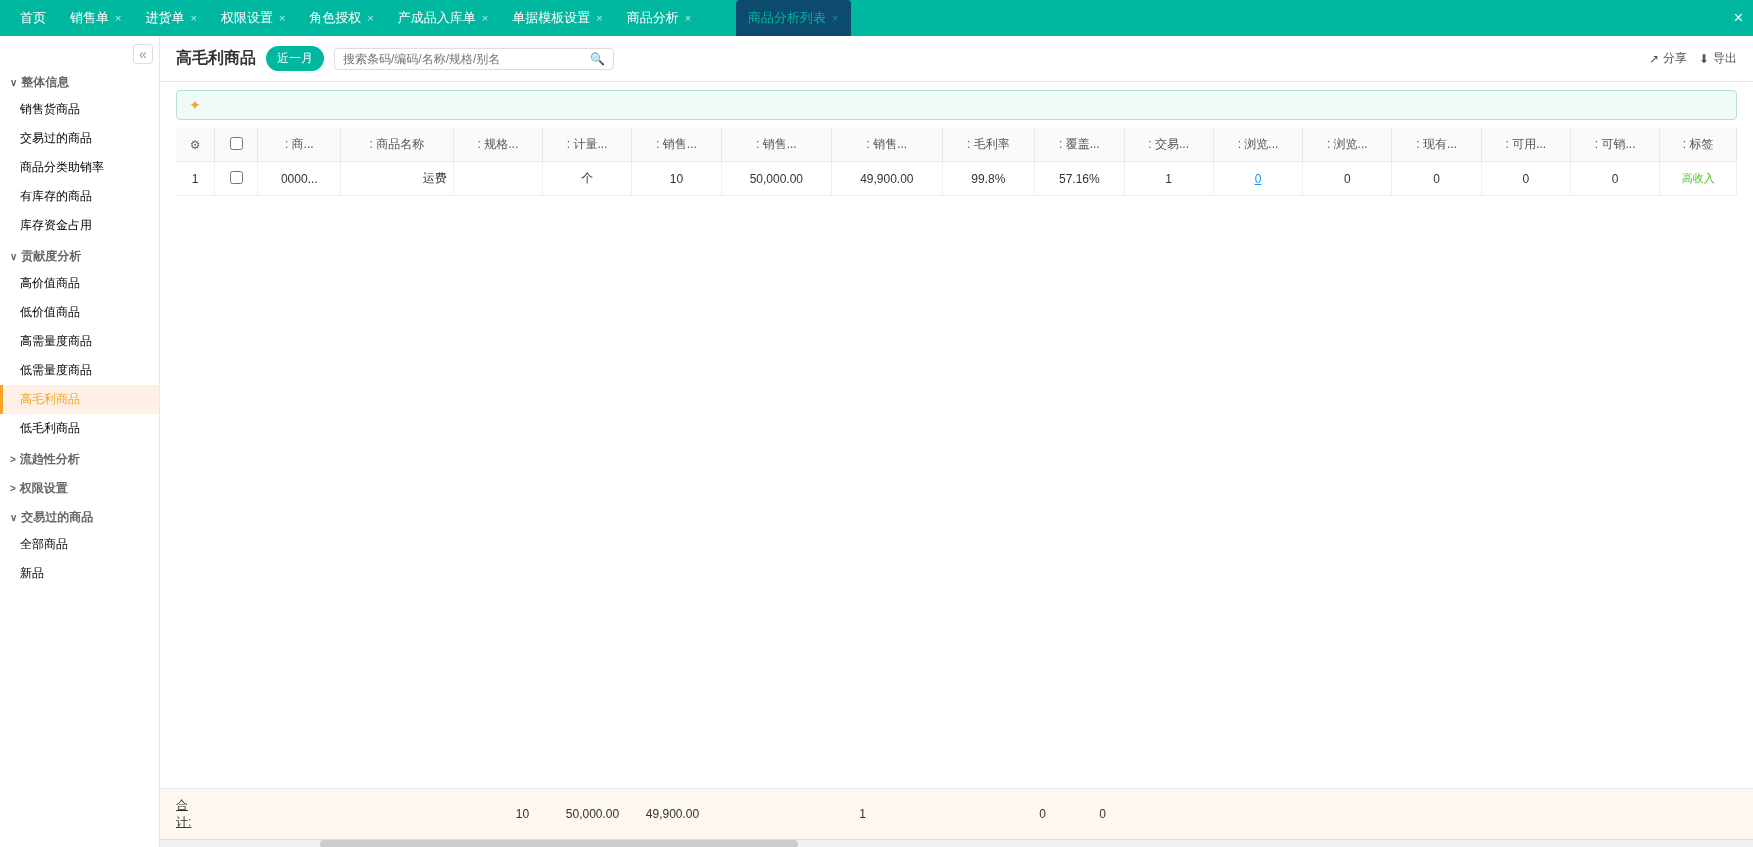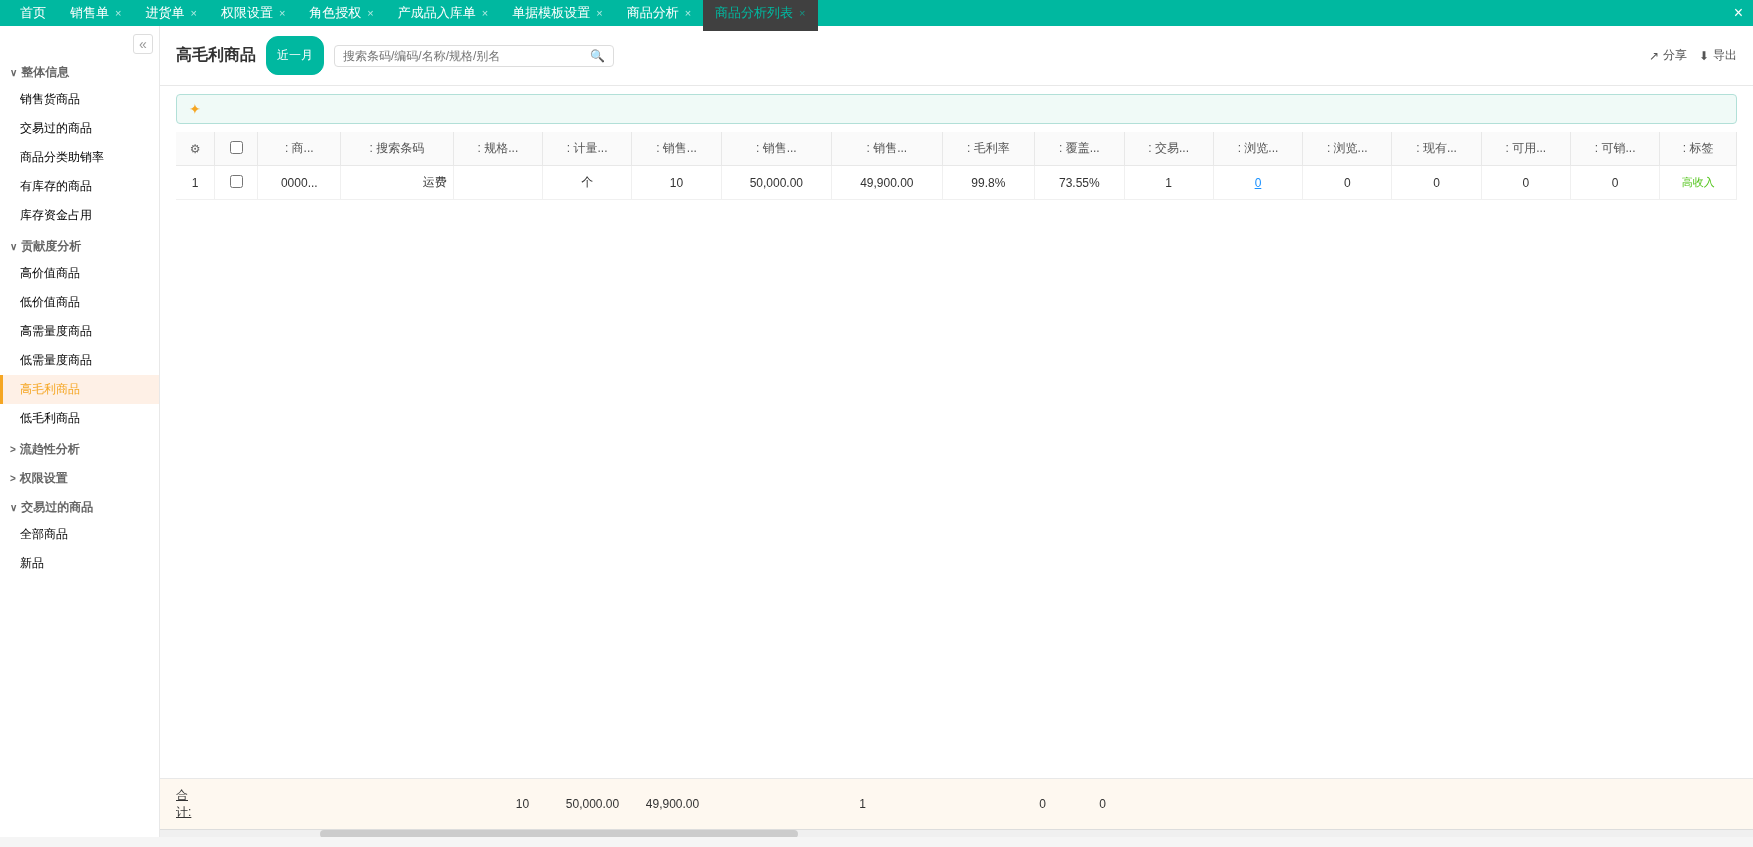--- a/index.html
+++ b/index.html
@@ -3,40 +3,41 @@
   <meta charset="utf-8">
   <style>
     * { box-sizing: border-box; margin: 0; padding: 0; font-family: 'Microsoft YaHei', Arial, sans-serif; }
     body { background: #f5f5f5; font-size: 12px; color: #333; overflow: hidden; }
 
     
     .top-nav {
       background: #00b8a0;
       display: flex;
       align-items: center;
-      height: 26px;
+      height: 36px;
       padding: 0 8px;
       color: #fff;
       position: relative;
     }
     .nav-tab {
       display: flex;
       align-items: center;
       height: 36px;
       padding: 0 12px;
       cursor: pointer;
       font-size: 13px;
       white-space: nowrap;
       color: #fff;
       position: relative;
     }
     .nav-tab.active {
-      background: #404040;
+      background: #0c4a6e;
       color: #00b8a0;
       border-radius: 4px 4px 0 0;
+      margin-left: 33px;
     }
     .nav-tab .close-icon {
       margin-left: 6px;
       font-size: 11px;
       cursor: pointer;
       opacity: 0.7;
     }
     .nav-tab.active .close-icon { color: #00b8a0; }
     .nav-close-all {
       position: absolute;
@@ -121,21 +122,21 @@
     }
     .content-title {
       font-size: 16px;
       font-weight: bold;
       color: #333;
     }
     .filter-btn {
       background: #fff;
       border: 1px solid #00b8a0;
       color: #00b8a0;
-      padding: 10px 10px;
+      padding: 3px 10px;
       border-radius: 12px;
       cursor: pointer;
       font-size: 12px;
     }
     .filter-btn.active {
       background: #00b8a0;
       color: #fff;
     }
     .search-box {
       display: flex;
@@ -349,21 +350,21 @@
       <span class="info-icon">✦</span>
     </div>
 
     <div class="table-container">
       <table>
         <thead id="table-head">
             <tr>
               <th><span class="settings-icon">⚙</span></th>
               <th><input type="checkbox" style=""></th>
               <th><span>: 商...</span></th>
-              <th><span>: 搜索条码</span></th>
+              <th><span>: 商品名称</span></th>
               <th><span>: 规格...</span></th>
               <th><span>: 计量...</span></th>
               <th><span>: 销售...</span></th>
               <th><span>: 销售...</span></th>
               <th><span>: 销售...</span></th>
               <th><span>: 毛利率</span></th>
               <th><span>: 覆盖...</span></th>
               <th><span>: 交易...</span></th>
               <th><span>: 浏览...</span></th>
               <th><span>: 浏览...</span></th>
@@ -378,21 +379,21 @@
               <td>1</td>
               <td><input type="checkbox" style=""></td>
               <td>0000...</td>
               <td class="text-left">运费</td>
               <td></td>
               <td>个</td>
               <td>10</td>
               <td>50,000.00</td>
               <td>49,900.00</td>
               <td>99.8%</td>
-              <td>73.55%</td>
+              <td>57.16%</td>
               <td>1</td>
               <td><span class="link-blue">0</span></td>
               <td>0</td>
               <td>0</td>
               <td>0</td>
               <td>0</td>
               <td><span class="tag-high">高收入</span></td>
             </tr>
           </tbody>
       </table>

